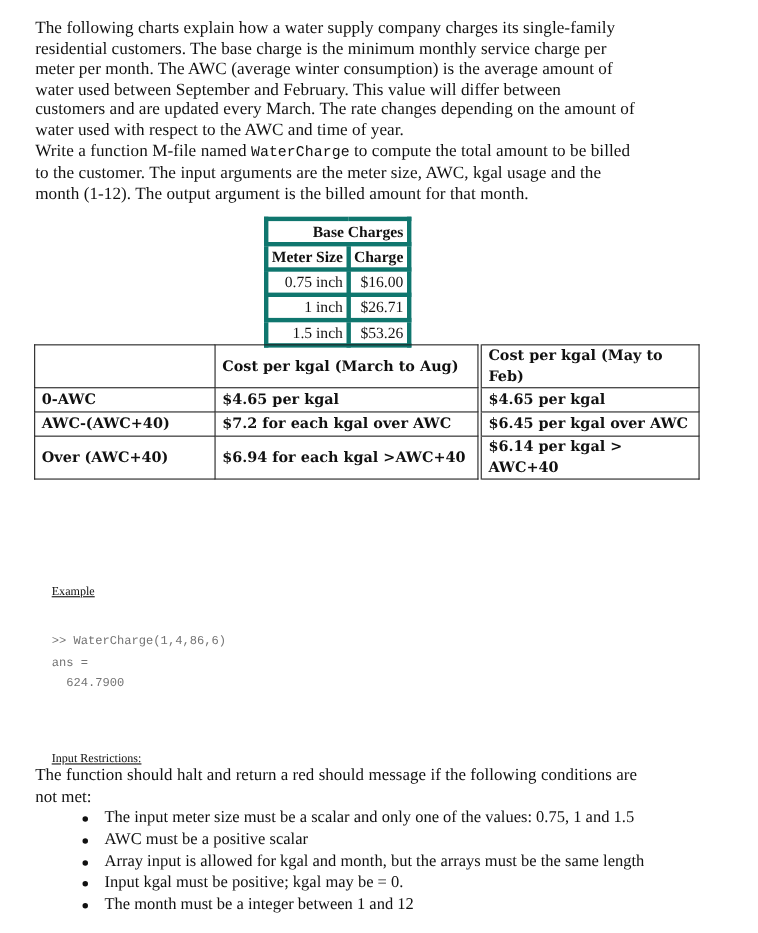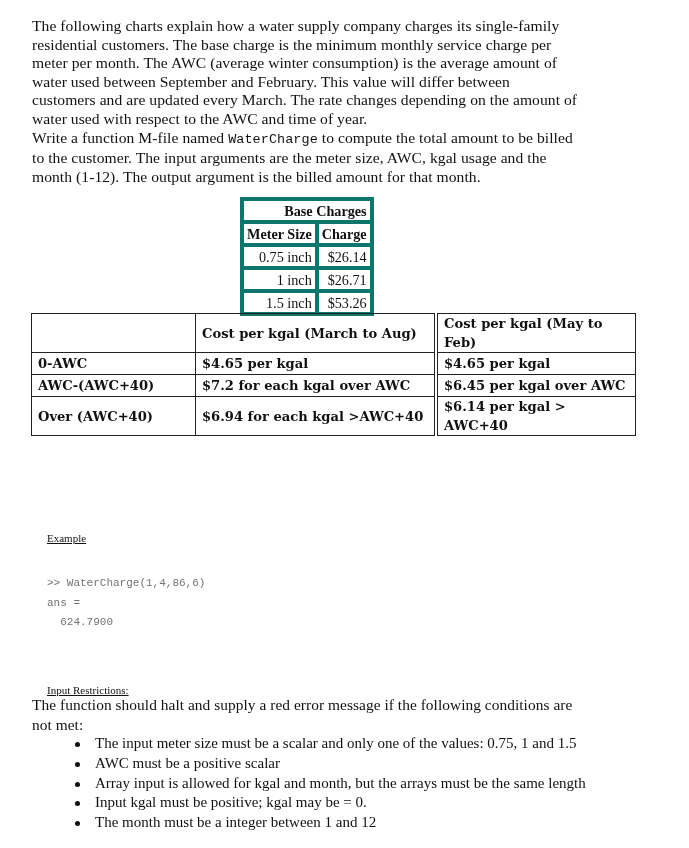--- a/index.html
+++ b/index.html
@@ -50,21 +50,21 @@
   <tbody>
       <tr>
         <th colspan="2">Base Charges</th>
       </tr>
   <tr>
     <th>Meter Size</th>
     <th>Charge</th>
   </tr>
   <tr>
     <td>0.75 inch</td>
-    <td>$26.14</td>
+    <td>$16.00</td>
   </tr>
   <tr>
     <td>1 inch</td>
     <td>$26.71</td>
   </tr>
   <tr>
     <td>1.5 inch</td>
     <td>$53.26</td>
   </tr>
 </tbody>
@@ -99,21 +99,21 @@
 </tbody>
   </table>
 
 <div class="label-ul" style="top:532px">Example</div>
 
 <div class="code"><div>&gt;&gt; WaterCharge(1,4,86,6)</div><div>ans =</div><div>  624.7900</div></div>
 
 <div class="label-ul" style="top:684px">Input Restrictions:</div>
 
 <div class="para restrict">
-  <p>The function should halt and supply a red error message if the following conditions are</p>
+  <p>The function should halt and return a red should message if the following conditions are</p>
   <p>not met:</p>
 </div>
 
 <ul class="bul">
   <li>The input meter size must be a scalar and only one of the values: 0.75, 1 and 1.5</li>
   <li>AWC must be a positive scalar</li>
   <li>Array input is allowed for kgal and month, but the arrays must be the same length</li>
   <li>Input kgal must be positive; kgal may be = 0.</li>
   <li>The month must be a integer between 1 and 12</li>
 </ul>

